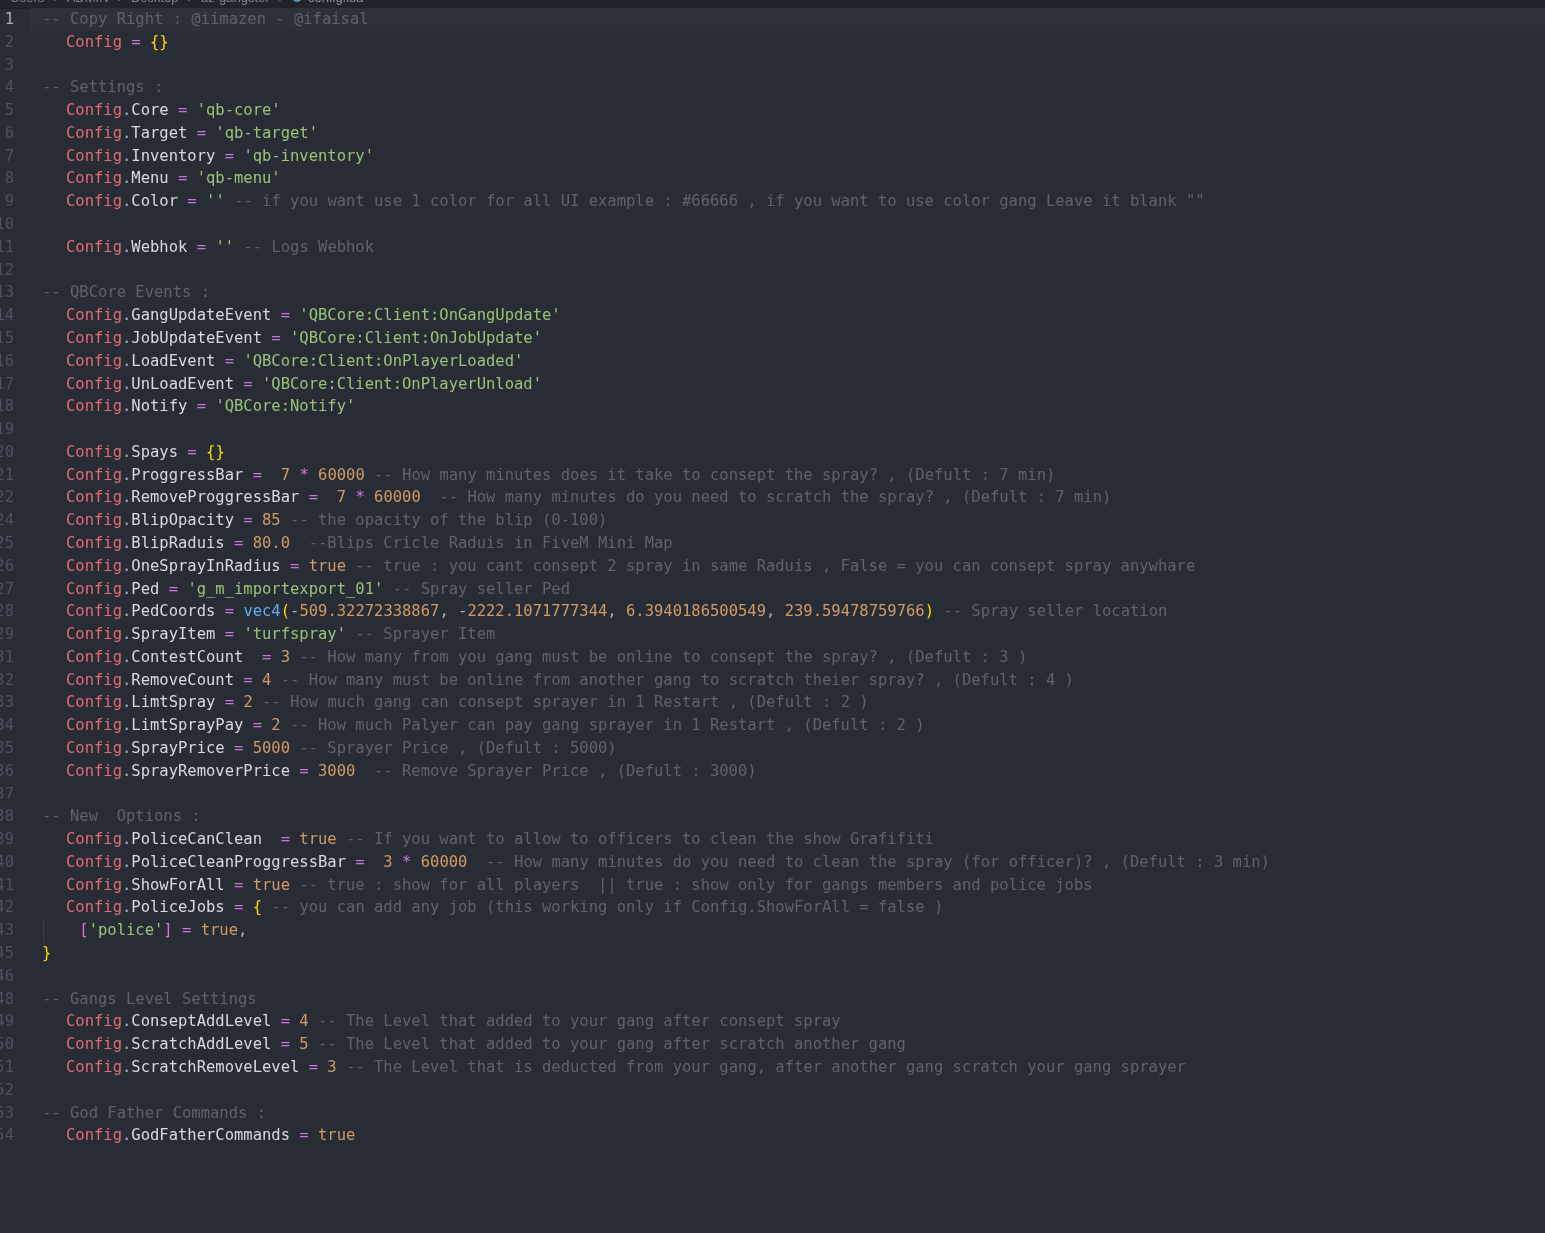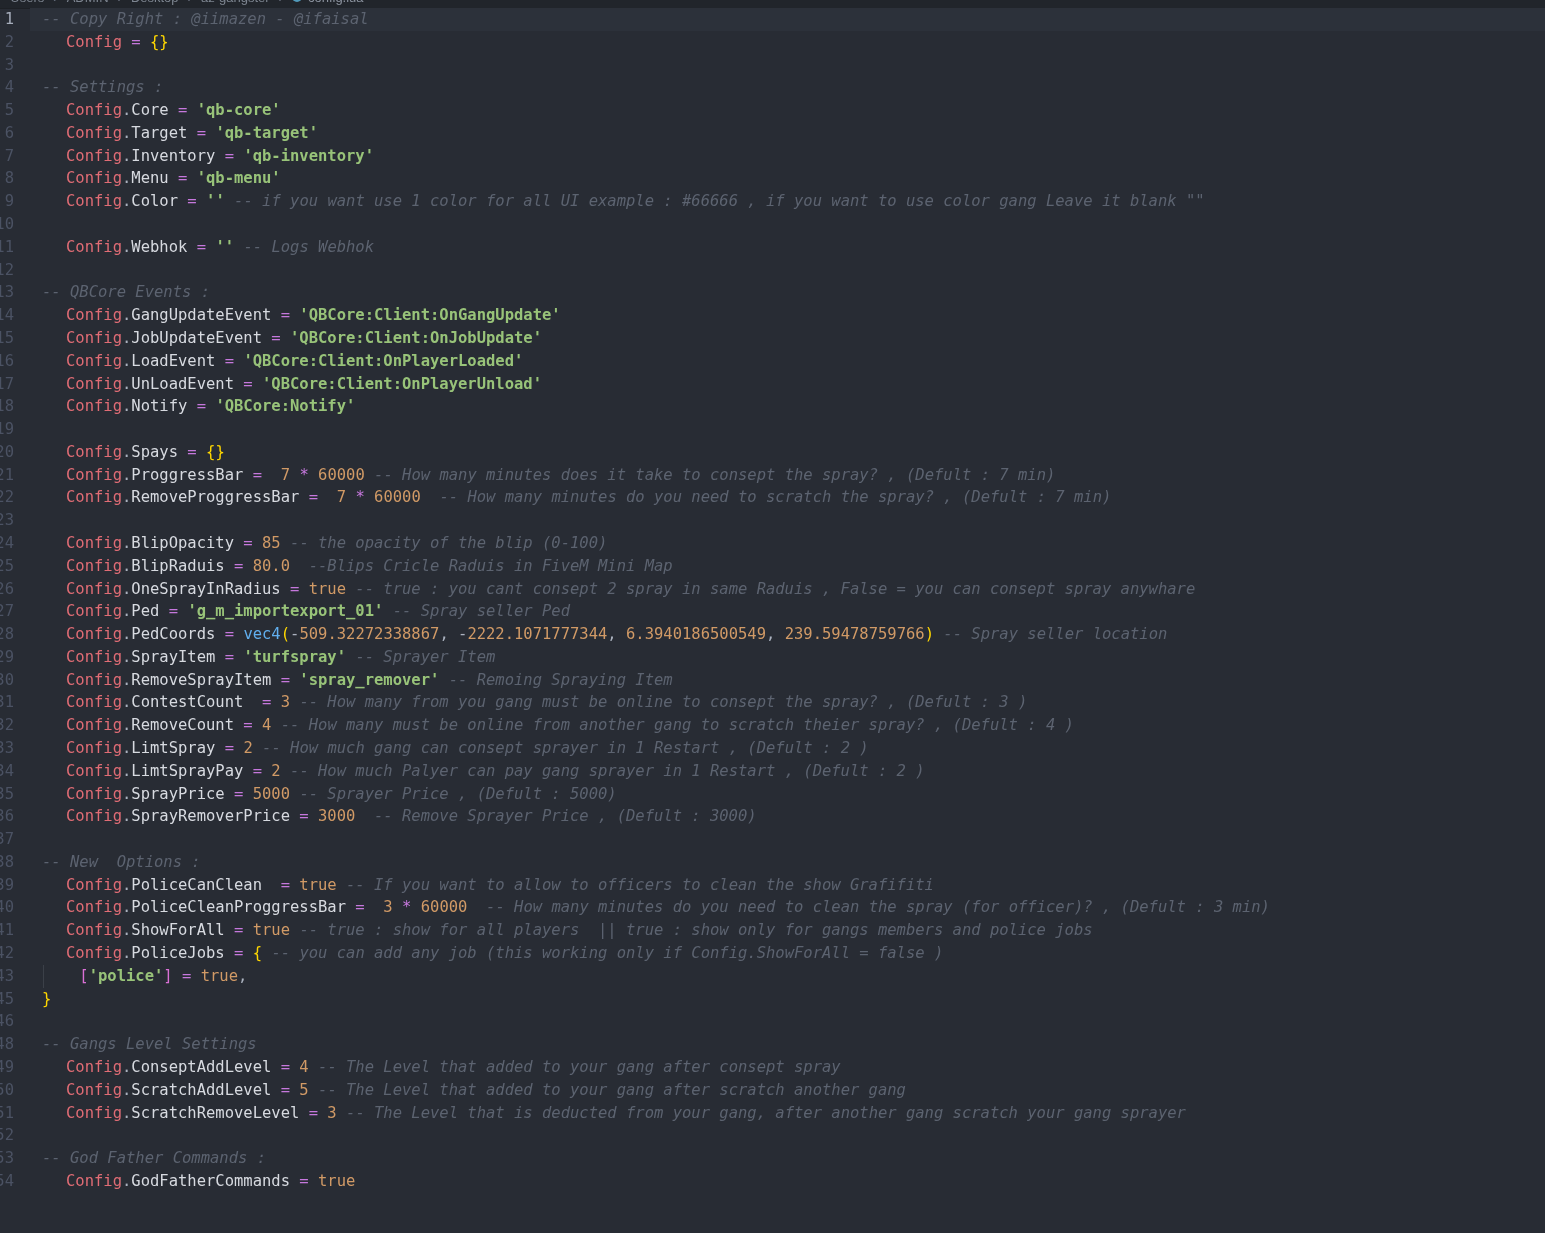--- a/index.html
+++ b/index.html
@@ -39,23 +39,23 @@
   .ln{
     position:absolute; left:-16px; top:0; width:30px; text-align:right;
     color:var(--gutter); font-size:15.5px;
   }
   .line.hl .ln{color:var(--gutterActive);}
   .guide{position:absolute; left:43px; top:0; height:100%; border-left:1px solid var(--guide);}
   .tk-v{color:var(--tkv);margin-left:24px;}
   .tk-pu{color:var(--tkpu);}
   .tk-pr{color:var(--tkpr);}
   .tk-op{color:var(--tkop);}
-  .tk-st{color:var(--tkst);font-weight:bold;}
+  .tk-st{color:var(--tkst);}
   .tk-nu{color:var(--tknu);}
-  .tk-co{color:var(--tkco); font-style:italic;}
+  .tk-co{color:var(--tkco); }
   .tk-fn{color:var(--tkfn);text-align:right;}
   .tk-b1{color:var(--tkb1);}
   .tk-b2{color:var(--tkb2);}
 </style>
 </head>
 <body>
 
 <div class="screen">
 
   <div class="breadcrumb">
@@ -90,28 +90,26 @@
       <div class="line"><span class="ln">13</span><span class="tk-co">-- QBCore Events :</span></div>
       <div class="line"><span class="ln">14</span><span class="tk-v">Config</span><span class="tk-pu">.</span><span class="tk-pr">GangUpdateEvent</span><span class="tk-pu"> </span><span class="tk-op">=</span><span class="tk-pu"> </span><span class="tk-st">'QBCore:Client:OnGangUpdate'</span></div>
       <div class="line"><span class="ln">15</span><span class="tk-v">Config</span><span class="tk-pu">.</span><span class="tk-pr">JobUpdateEvent</span><span class="tk-pu"> </span><span class="tk-op">=</span><span class="tk-pu"> </span><span class="tk-st">'QBCore:Client:OnJobUpdate'</span></div>
       <div class="line"><span class="ln">16</span><span class="tk-v">Config</span><span class="tk-pu">.</span><span class="tk-pr">LoadEvent</span><span class="tk-pu"> </span><span class="tk-op">=</span><span class="tk-pu"> </span><span class="tk-st">'QBCore:Client:OnPlayerLoaded'</span></div>
       <div class="line"><span class="ln">17</span><span class="tk-v">Config</span><span class="tk-pu">.</span><span class="tk-pr">UnLoadEvent</span><span class="tk-pu"> </span><span class="tk-op">=</span><span class="tk-pu"> </span><span class="tk-st">'QBCore:Client:OnPlayerUnload'</span></div>
       <div class="line"><span class="ln">18</span><span class="tk-v">Config</span><span class="tk-pu">.</span><span class="tk-pr">Notify</span><span class="tk-pu"> </span><span class="tk-op">=</span><span class="tk-pu"> </span><span class="tk-st">'QBCore:Notify'</span></div>
       <div class="line"><span class="ln">19</span></div>
       <div class="line"><span class="ln">20</span><span class="tk-v">Config</span><span class="tk-pu">.</span><span class="tk-pr">Spays</span><span class="tk-pu"> </span><span class="tk-op">=</span><span class="tk-pu"> </span><span class="tk-b1">{}</span></div>
       <div class="line"><span class="ln">21</span><span class="tk-v">Config</span><span class="tk-pu">.</span><span class="tk-pr">ProggressBar</span><span class="tk-pu"> </span><span class="tk-op">=</span><span class="tk-pu">  </span><span class="tk-nu">7</span><span class="tk-pu"> </span><span class="tk-op">*</span><span class="tk-pu"> </span><span class="tk-nu">60000</span><span class="tk-pu"> </span><span class="tk-co">-- How many minutes does it take to consept the spray? , (Defult : 7 min)</span></div>
       <div class="line"><span class="ln">22</span><span class="tk-v">Config</span><span class="tk-pu">.</span><span class="tk-pr">RemoveProggressBar</span><span class="tk-pu"> </span><span class="tk-op">=</span><span class="tk-pu">  </span><span class="tk-nu">7</span><span class="tk-pu"> </span><span class="tk-op">*</span><span class="tk-pu"> </span><span class="tk-nu">60000</span><span class="tk-pu">  </span><span class="tk-co">-- How many minutes do you need to scratch the spray? , (Defult : 7 min)</span></div>
-      <div class="line"><span class="ln">23</span></div>
       <div class="line"><span class="ln">24</span><span class="tk-v">Config</span><span class="tk-pu">.</span><span class="tk-pr">BlipOpacity</span><span class="tk-pu"> </span><span class="tk-op">=</span><span class="tk-pu"> </span><span class="tk-nu">85</span><span class="tk-pu"> </span><span class="tk-co">-- the opacity of the blip (0-100)</span></div>
       <div class="line"><span class="ln">25</span><span class="tk-v">Config</span><span class="tk-pu">.</span><span class="tk-pr">BlipRaduis</span><span class="tk-pu"> </span><span class="tk-op">=</span><span class="tk-pu"> </span><span class="tk-nu">80.0</span><span class="tk-pu">  </span><span class="tk-co">--Blips Cricle Raduis in FiveM Mini Map</span></div>
       <div class="line"><span class="ln">26</span><span class="tk-v">Config</span><span class="tk-pu">.</span><span class="tk-pr">OneSprayInRadius</span><span class="tk-pu"> </span><span class="tk-op">=</span><span class="tk-pu"> </span><span class="tk-nu">true</span><span class="tk-pu"> </span><span class="tk-co">-- true : you cant consept 2 spray in same Raduis , False = you can consept spray anywhare</span></div>
       <div class="line"><span class="ln">27</span><span class="tk-v">Config</span><span class="tk-pu">.</span><span class="tk-pr">Ped</span><span class="tk-pu"> </span><span class="tk-op">=</span><span class="tk-pu"> </span><span class="tk-st">'g_m_importexport_01'</span><span class="tk-pu"> </span><span class="tk-co">-- Spray seller Ped</span></div>
       <div class="line"><span class="ln">28</span><span class="tk-v">Config</span><span class="tk-pu">.</span><span class="tk-pr">PedCoords</span><span class="tk-pu"> </span><span class="tk-op">=</span><span class="tk-pu"> </span><span class="tk-fn">vec4</span><span class="tk-b1">(</span><span class="tk-pu">-</span><span class="tk-nu">509.32272338867</span><span class="tk-pu">, -</span><span class="tk-nu">2222.1071777344</span><span class="tk-pu">, </span><span class="tk-nu">6.3940186500549</span><span class="tk-pu">, </span><span class="tk-nu">239.59478759766</span><span class="tk-b1">)</span><span class="tk-pu"> </span><span class="tk-co">-- Spray seller location</span></div>
       <div class="line"><span class="ln">29</span><span class="tk-v">Config</span><span class="tk-pu">.</span><span class="tk-pr">SprayItem</span><span class="tk-pu"> </span><span class="tk-op">=</span><span class="tk-pu"> </span><span class="tk-st">'turfspray'</span><span class="tk-pu"> </span><span class="tk-co">-- Sprayer Item</span></div>
-      <div class="line"><span class="ln">30</span><span class="tk-v">Config</span><span class="tk-pu">.</span><span class="tk-pr">RemoveSprayItem</span><span class="tk-pu"> </span><span class="tk-op">=</span><span class="tk-pu"> </span><span class="tk-st">'spray_remover'</span><span class="tk-pu"> </span><span class="tk-co">-- Remoing Spraying Item</span></div>
       <div class="line"><span class="ln">31</span><span class="tk-v">Config</span><span class="tk-pu">.</span><span class="tk-pr">ContestCount</span><span class="tk-pu">  </span><span class="tk-op">=</span><span class="tk-pu"> </span><span class="tk-nu">3</span><span class="tk-pu"> </span><span class="tk-co">-- How many from you gang must be online to consept the spray? , (Defult : 3 )</span></div>
       <div class="line"><span class="ln">32</span><span class="tk-v">Config</span><span class="tk-pu">.</span><span class="tk-pr">RemoveCount</span><span class="tk-pu"> </span><span class="tk-op">=</span><span class="tk-pu"> </span><span class="tk-nu">4</span><span class="tk-pu"> </span><span class="tk-co">-- How many must be online from another gang to scratch theier spray? , (Defult : 4 )</span></div>
       <div class="line"><span class="ln">33</span><span class="tk-v">Config</span><span class="tk-pu">.</span><span class="tk-pr">LimtSpray</span><span class="tk-pu"> </span><span class="tk-op">=</span><span class="tk-pu"> </span><span class="tk-nu">2</span><span class="tk-pu"> </span><span class="tk-co">-- How much gang can consept sprayer in 1 Restart , (Defult : 2 )</span></div>
       <div class="line"><span class="ln">34</span><span class="tk-v">Config</span><span class="tk-pu">.</span><span class="tk-pr">LimtSprayPay</span><span class="tk-pu"> </span><span class="tk-op">=</span><span class="tk-pu"> </span><span class="tk-nu">2</span><span class="tk-pu"> </span><span class="tk-co">-- How much Palyer can pay gang sprayer in 1 Restart , (Defult : 2 )</span></div>
       <div class="line"><span class="ln">35</span><span class="tk-v">Config</span><span class="tk-pu">.</span><span class="tk-pr">SprayPrice</span><span class="tk-pu"> </span><span class="tk-op">=</span><span class="tk-pu"> </span><span class="tk-nu">5000</span><span class="tk-pu"> </span><span class="tk-co">-- Sprayer Price , (Defult : 5000)</span></div>
       <div class="line"><span class="ln">36</span><span class="tk-v">Config</span><span class="tk-pu">.</span><span class="tk-pr">SprayRemoverPrice</span><span class="tk-pu"> </span><span class="tk-op">=</span><span class="tk-pu"> </span><span class="tk-nu">3000</span><span class="tk-pu">  </span><span class="tk-co">-- Remove Sprayer Price , (Defult : 3000)</span></div>
       <div class="line"><span class="ln">37</span></div>
       <div class="line"><span class="ln">38</span><span class="tk-co">-- New  Options :</span></div>
       <div class="line"><span class="ln">39</span><span class="tk-v">Config</span><span class="tk-pu">.</span><span class="tk-pr">PoliceCanClean</span><span class="tk-pu">  </span><span class="tk-op">=</span><span class="tk-pu"> </span><span class="tk-nu">true</span><span class="tk-pu"> </span><span class="tk-co">-- If you want to allow to officers to clean the show Grafifiti</span></div>
       <div class="line"><span class="ln">40</span><span class="tk-v">Config</span><span class="tk-pu">.</span><span class="tk-pr">PoliceCleanProggressBar</span><span class="tk-pu"> </span><span class="tk-op">=</span><span class="tk-pu">  </span><span class="tk-nu">3</span><span class="tk-pu"> </span><span class="tk-op">*</span><span class="tk-pu"> </span><span class="tk-nu">60000</span><span class="tk-pu">  </span><span class="tk-co">-- How many minutes do you need to clean the spray (for officer)? , (Defult : 3 min)</span></div>

